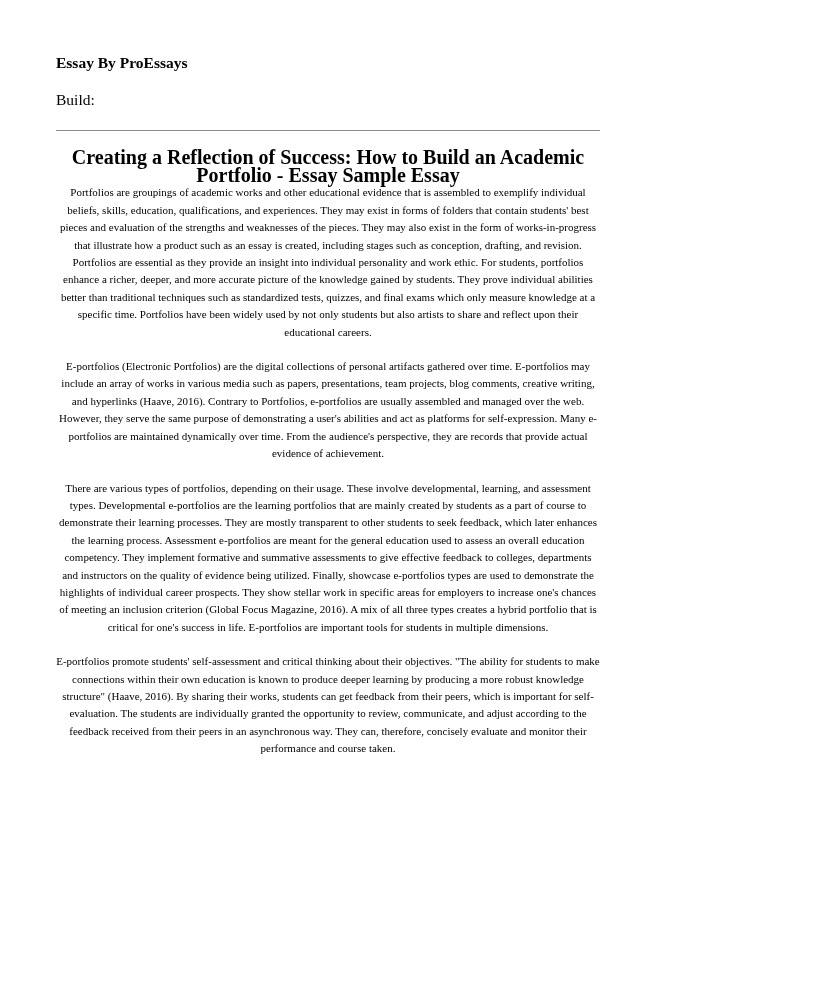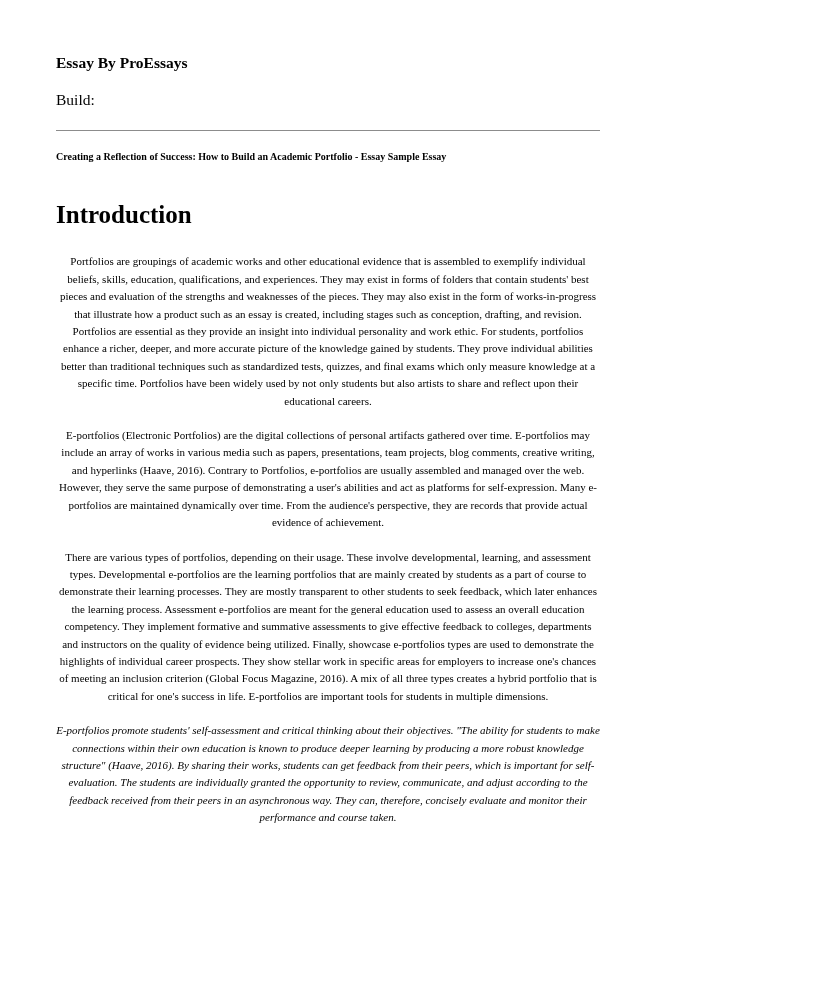--- a/index.html
+++ b/index.html
@@ -37,56 +37,55 @@
     word-break: break-all;
     overflow-wrap: anywhere;
   }
   .divider {
     border: none;
     border-top: 1px solid #8c8c8c;
     margin: 22px 0 0 0;
     height: 0;
   }
   .essay-title {
-    font-size: 10px;
+    font-size: 20px;
     font-weight: bold;
     line-height: 18px;
     margin: 17px 0 0 0;
+    text-align: center;
   }
   .section-heading {
     font-size: 25px;
     font-weight: bold;
     line-height: 29px;
     margin: 34px 0 24px 0;
   }
   .body-text p {
     font-size: 11px;
     line-height: 17.4px;
     margin: 0 0 17px 0;
     text-align: center;
   }
   .body-text p:last-child {
     margin-bottom: 16px;
-    font-style: italic;
   }
 </style>
 </head>
 <body>
 
 <div class="page">
 
   <p class="byline">Essay By ProEssays</p>
 
   <p class="source-block"><span>Build:</span></p>
 
   <hr class="divider">
 
   <p class="essay-title">Creating a Reflection of Success: How to Build an Academic Portfolio - Essay Sample Essay</p>
 
-  <h1 class="section-heading">Introduction</h1>
 
   <div class="body-text">
     <p>Portfolios are groupings of academic works and other educational evidence that is assembled to exemplify individual beliefs, skills, education, qualifications, and experiences. They may exist in forms of folders that contain students' best pieces and evaluation of the strengths and weaknesses of the pieces. They may also exist in the form of works-in-progress that illustrate how a product such as an essay is created, including stages such as conception, drafting, and revision. Portfolios are essential as they provide an insight into individual personality and work ethic. For students, portfolios enhance a richer, deeper, and more accurate picture of the knowledge gained by students. They prove individual abilities better than traditional techniques such as standardized tests, quizzes, and final exams which only measure knowledge at a specific time. Portfolios have been widely used by not only students but also artists to share and reflect upon their educational careers.</p>
     <p>E-portfolios (Electronic Portfolios) are the digital collections of personal artifacts gathered over time. E-portfolios may include an array of works in various media such as papers, presentations, team projects, blog comments, creative writing, and hyperlinks (Haave, 2016). Contrary to Portfolios, e-portfolios are usually assembled and managed over the web. However, they serve the same purpose of demonstrating a user's abilities and act as platforms for self-expression. Many e-portfolios are maintained dynamically over time. From the audience's perspective, they are records that provide actual evidence of achievement.</p>
     <p>There are various types of portfolios, depending on their usage. These involve developmental, learning, and assessment types. Developmental e-portfolios are the learning portfolios that are mainly created by students as a part of course to demonstrate their learning processes. They are mostly transparent to other students to seek feedback, which later enhances the learning process. Assessment e-portfolios are meant for the general education used to assess an overall education competency. They implement formative and summative assessments to give effective feedback to colleges, departments and instructors on the quality of evidence being utilized. Finally, showcase e-portfolios types are used to demonstrate the highlights of individual career prospects. They show stellar work in specific areas for employers to increase one's chances of meeting an inclusion criterion (Global Focus Magazine, 2016). A mix of all three types creates a hybrid portfolio that is critical for one's success in life. E-portfolios are important tools for students in multiple dimensions.</p>
     <p>E-portfolios promote students' self-assessment and critical thinking about their objectives. "The ability for students to make connections within their own education is known to produce deeper learning by producing a more robust knowledge structure" (Haave, 2016). By sharing their works, students can get feedback from their peers, which is important for self-evaluation. The students are individually granted the opportunity to review, communicate, and adjust according to the feedback received from their peers in an asynchronous way. They can, therefore, concisely evaluate and monitor their performance and course taken.</p>
   </div>
 
 </div>
 

